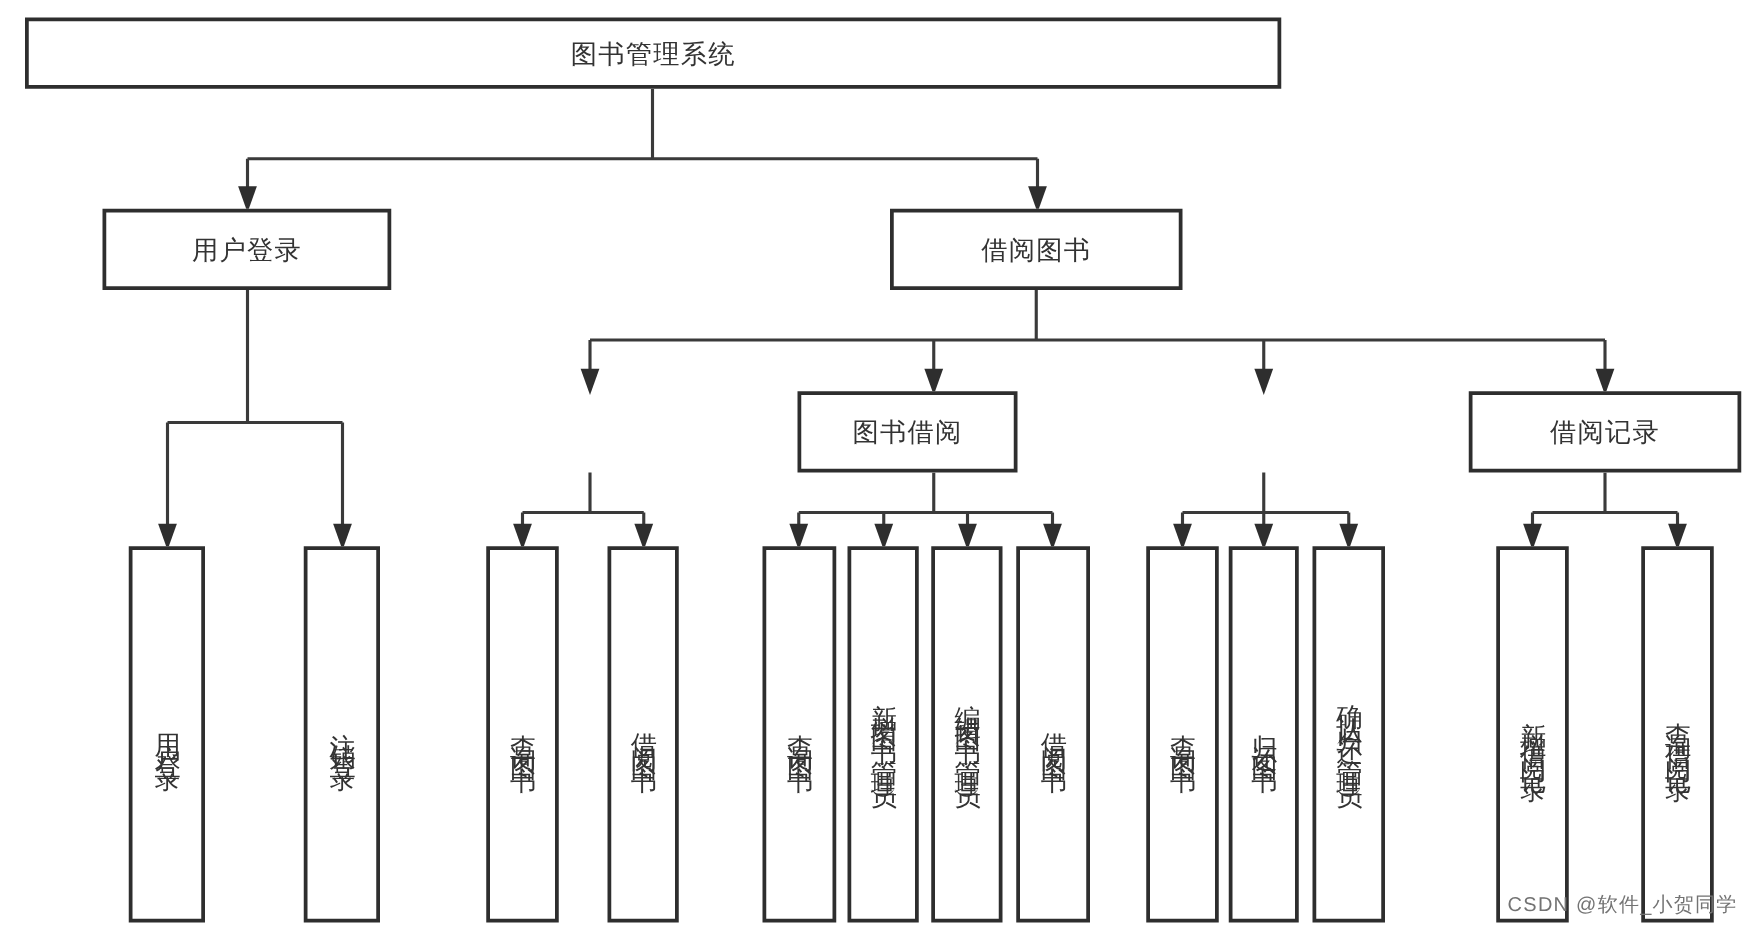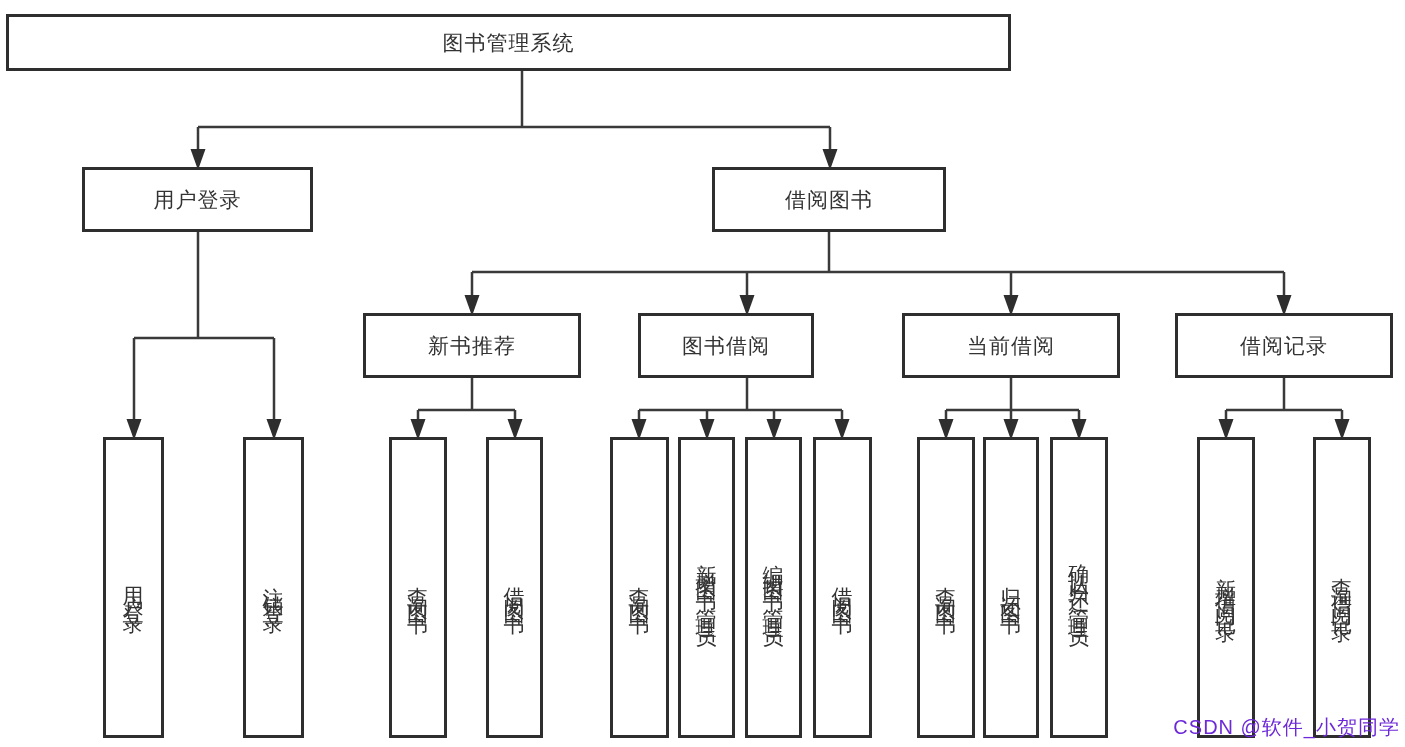--- a/index.html
+++ b/index.html
@@ -28,25 +28,25 @@
   .box.v span{
     writing-mode:vertical-rl;
     text-orientation:mixed;
     letter-spacing:9px;
     line-height:1;
     white-space:nowrap;
   }
   .watermark{
     position:absolute;
     z-index:5;
-    right:5px;
+    right:15px;
     top:714px;
-    font-size:20px;
+    font-size:16px;
     letter-spacing:1px;
-    color:#6d28d9;
+    color:#737373;
     white-space:nowrap;
   }
 </style>
 </head>
 <body>
 
 <div class="stage">
 
   <svg class="connectors" width="1405" height="747" viewBox="0 0 1405 747">
     <g stroke="#3a3a3a" stroke-width="2.5" fill="none">
@@ -84,39 +84,33 @@
       <polygon points="766.5,419 781.5,419 774,440"></polygon>
       <polygon points="834.5,419 849.5,419 842,440"></polygon>
       <polygon points="938.5,419 953.5,419 946,440"></polygon>
       <polygon points="1003.5,419 1018.5,419 1011,440"></polygon>
       <polygon points="1071.5,419 1086.5,419 1079,440"></polygon>
       <polygon points="1218.5,419 1233.5,419 1226,440"></polygon>
       <polygon points="1334.5,419 1349.5,419 1342,440"></polygon>
     </g>
   </svg>
 
-  <div class="box h" style="left:6px;top:14px;width:1005px;height:57px">
+  <div class="box h" style="left:20px;top:14px;width:1005px;height:57px">
     <span>图书管理系统</span>
   </div>
 
   <div class="box h" style="left:82px;top:167px;width:231px;height:65px">
     <span>用户登录</span>
   </div>
   <div class="box h" style="left:712px;top:167px;width:234px;height:65px">
     <span>借阅图书</span>
   </div>
 
-  <div class="box h" style="left:363px;top:313px;width:218px;height:65px">
-    <span>新书推荐</span>
-  </div>
   <div class="box h" style="left:638px;top:313px;width:176px;height:65px">
     <span>图书借阅</span>
-  </div>
-  <div class="box h" style="left:902px;top:313px;width:218px;height:65px">
-    <span>当前借阅</span>
   </div>
   <div class="box h" style="left:1175px;top:313px;width:218px;height:65px">
     <span>借阅记录</span>
   </div>
 
   <div class="box v" style="left:103px;top:437px;width:61px;height:301px">
     <span>用户登录</span>
   </div>
   <div class="box v" style="left:243px;top:437px;width:61px;height:301px">
     <span>注销登录</span>

